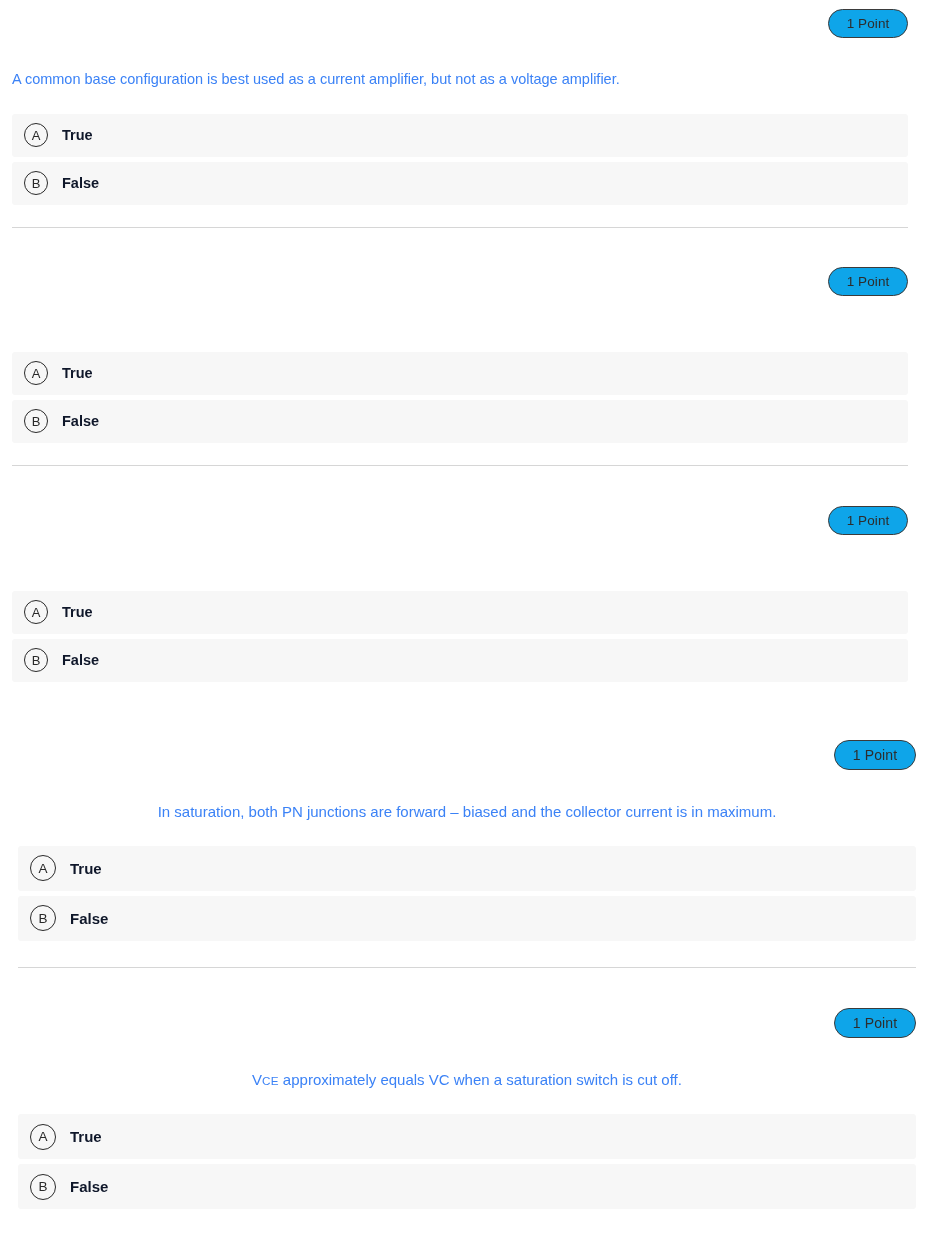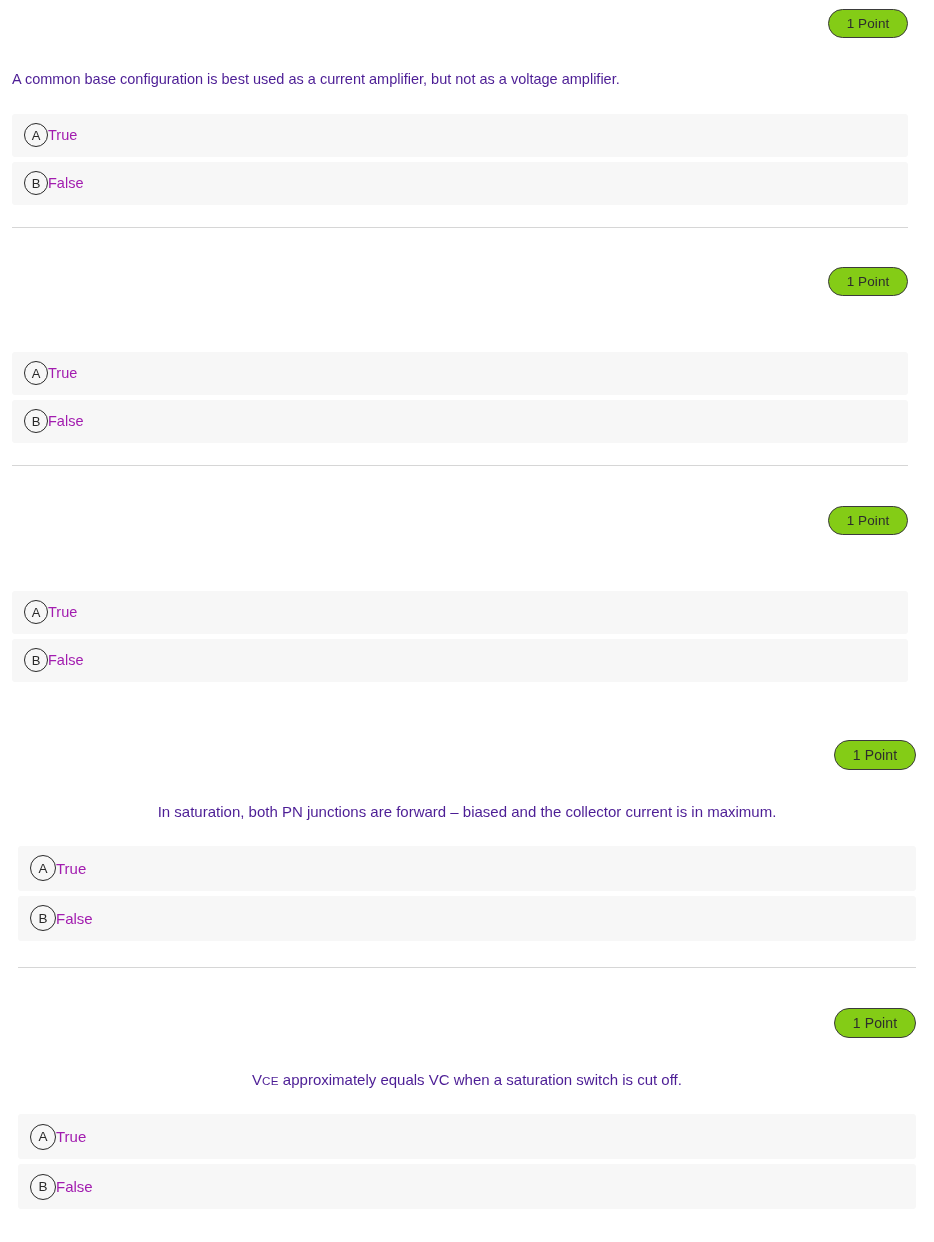--- a/index.html
+++ b/index.html
@@ -33,37 +33,37 @@
   }
   .points-badge {
     display: inline-flex;
     align-items: center;
     justify-content: center;
     border: 1px solid #3b3b3b;
     border-radius: 999px;
     font-size: 14px;
     color: #2d2d2d;
     letter-spacing: 0.1px;
-    background: #84cc16;
+    background: #0ea5e9;
     white-space: nowrap;
   }
   .group-a .points-badge {
     width: 78px;
     height: 27px;
     font-size: 13.5px;
   }
   .group-b .points-badge {
     width: 80px;
     height: 28px;
     font-size: 14px;
   }
 
   
   .prompt {
-    color: #4c1d95;
+    color: #3b82f6;
     line-height: 1.35;
   }
   .group-a .prompt { font-size: 14.5px; }
   .group-b .prompt { font-size: 15px; text-align: center; }
 
   .prompt .sub {
     font-size: 0.78em;
     vertical-align: baseline;
     letter-spacing: 0.2px;
   }
@@ -102,21 +102,23 @@
   .group-a .opt-letter {
     width: 24px; height: 24px;
     font-size: 13px;
   }
   .group-b .opt-letter {
     width: 26px; height: 26px;
     font-size: 13.5px;
   }
 
   .opt-label {
-    color: #a21caf;
+    margin-left: 14px;
+    color: #0f172a;
+    font-weight: bold;
   }
   .group-a .opt-label { font-size: 14.5px; }
   .group-b .opt-label { font-size: 15px; }
 
   
   .divider {
     height: 1px;
     background: #d6d6d6;
     border: 0;
   }

